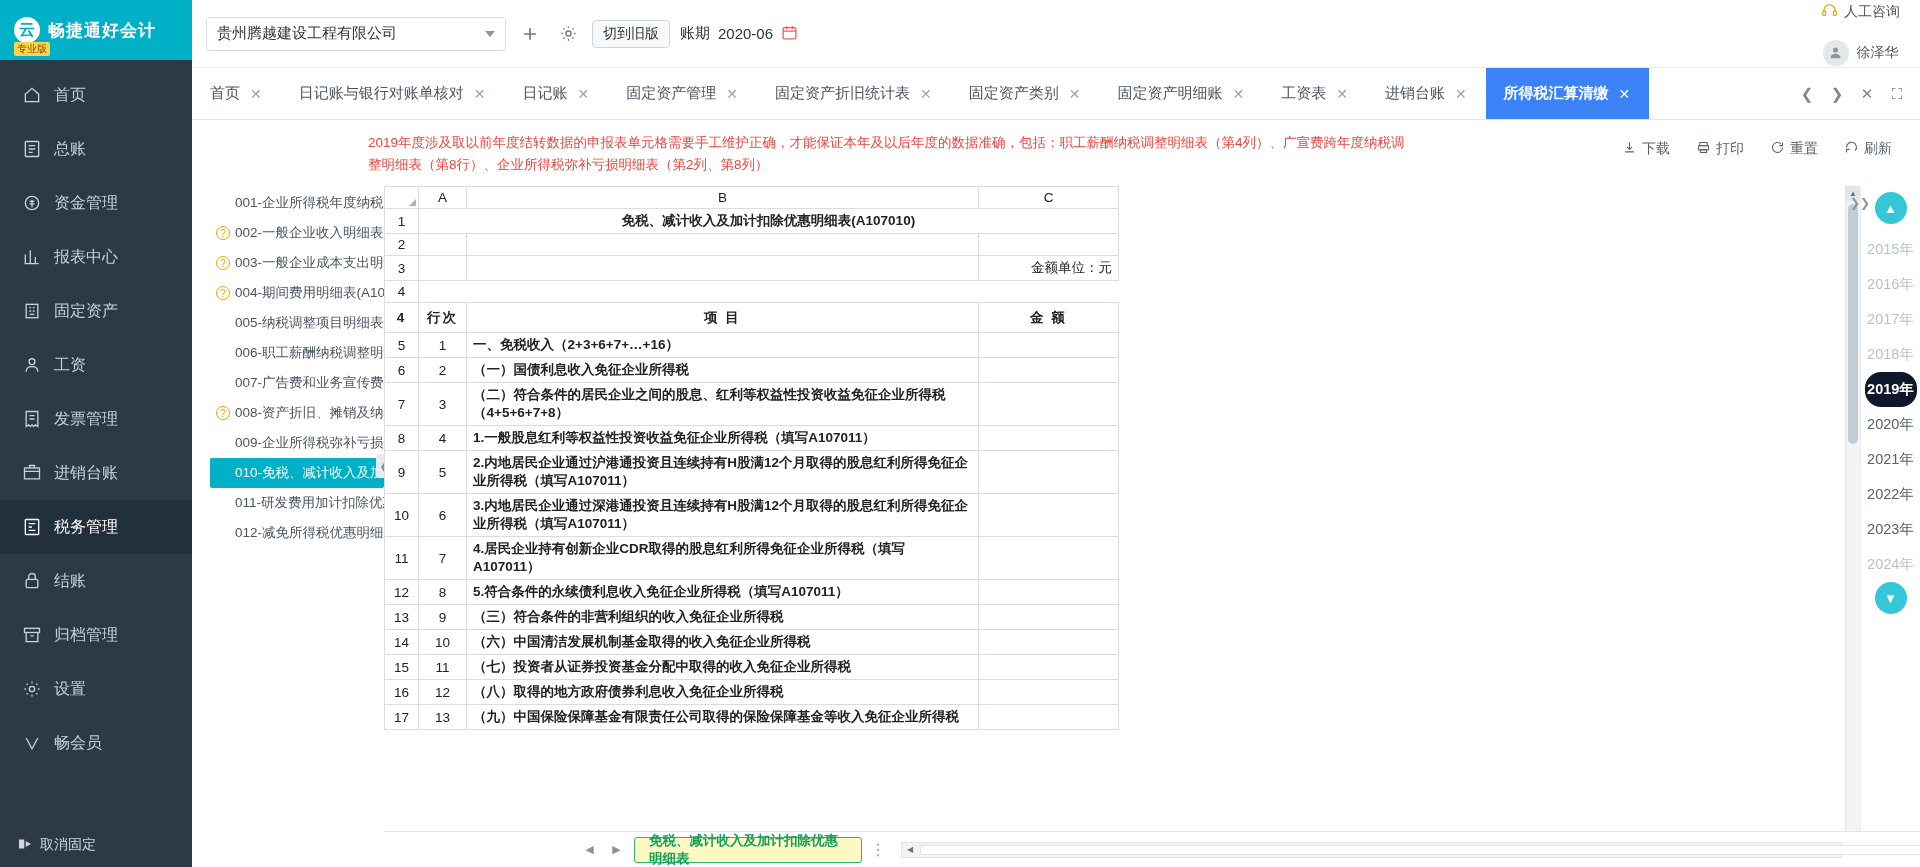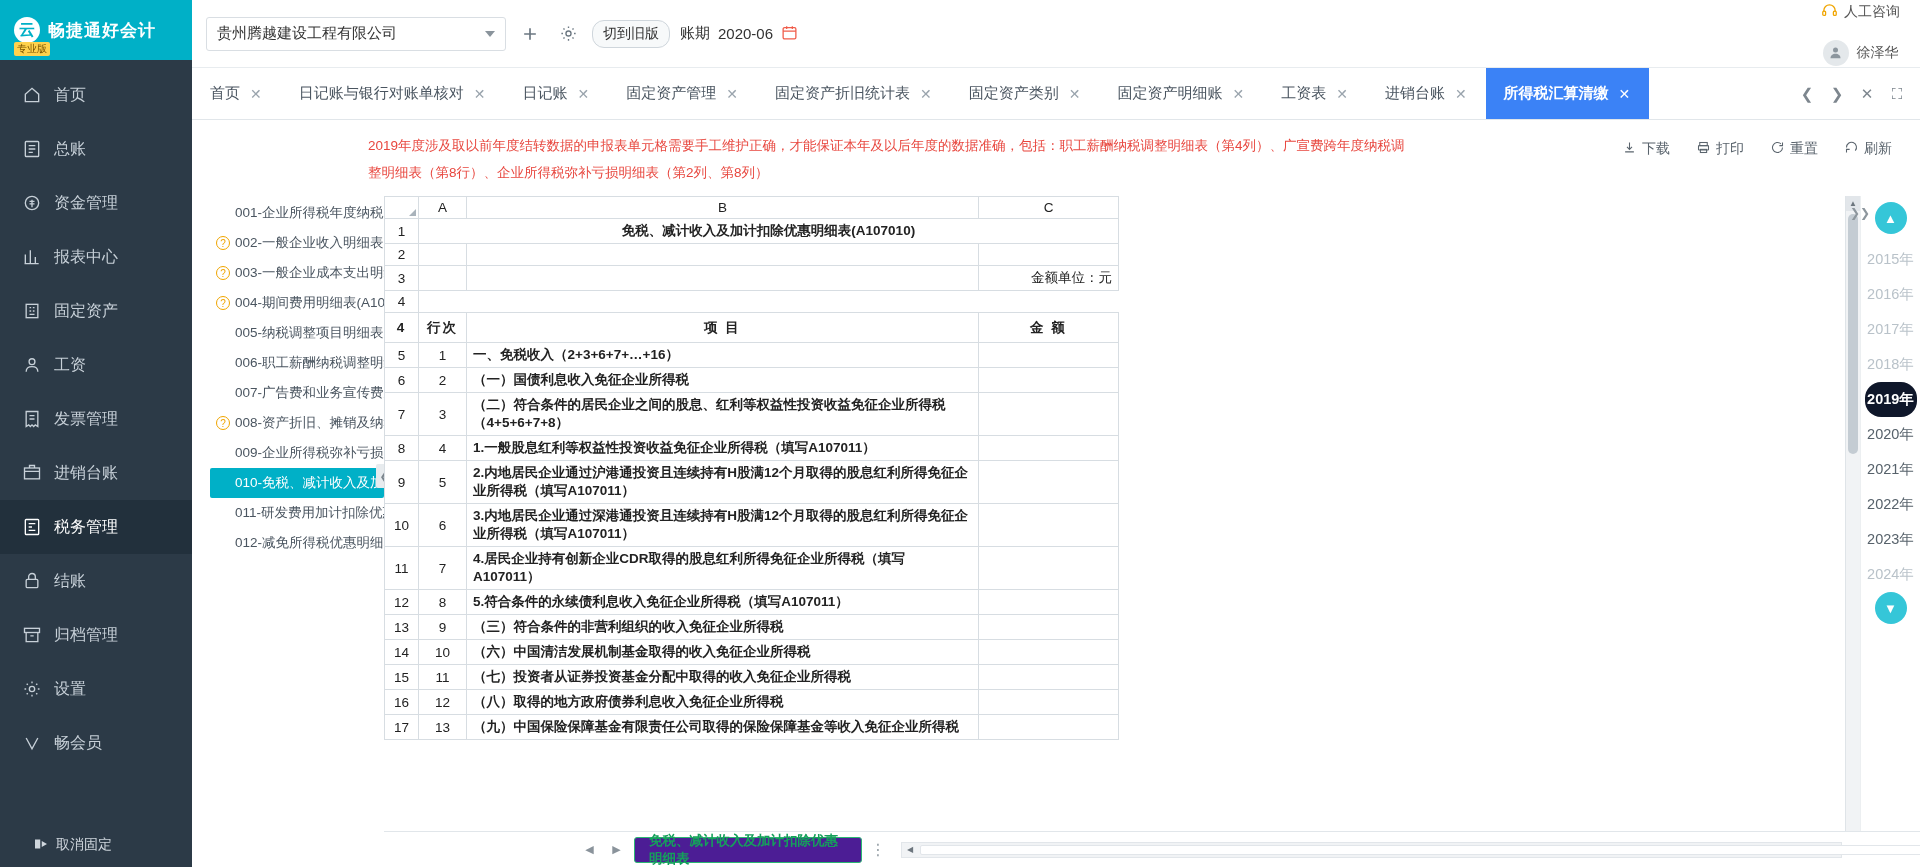--- a/index.html
+++ b/index.html
@@ -32,42 +32,42 @@
   .nav { flex: 1; padding-top: 8px; overflow: hidden; }
   .nav-item {
     height: 54px; display: flex; align-items: center; gap: 12px;
     padding-left: 22px; font-size: 16px; color: #c7d0d8; cursor: pointer;
   }
   .nav-item .ic { width: 20px; height: 20px; display: block; }
   .nav-item.active { background: #22303c; color: #fff; }
   .nav-item.active .ic svg { stroke: #fff; }
   .sidebar-bottom {
     height: 44px; display: flex; align-items: center; gap: 6px;
-    padding-left: 32px; font-size: 14px; color: #cfd6dd; background: #2c3a47;
+    padding-left: 16px; font-size: 14px; color: #cfd6dd; background: #2c3a47;
   }
 
   
   .right { flex: 1; display: flex; flex-direction: column; min-width: 0; position: relative; }
 
   
   .topbar {
     height: 68px; background: #fff; border-bottom: 1px solid #e8ecef;
     display: flex; align-items: center; padding: 0 20px 0 14px; gap: 10px;
   }
   .company-select {
     width: 300px; height: 34px; border: 1px solid #d9dee3; border-radius: 3px;
     display: flex; align-items: center; padding: 0 10px; font-size: 15px;
     color: #333; justify-content: space-between; background: #fff;
   }
   .caret-down { width: 0; height: 0; border-left: 5px solid transparent;
     border-right: 5px solid transparent; border-top: 6px solid #8a949c; }
   .icon-btn { width: 28px; height: 28px; display: flex; align-items: center;
     justify-content: center; color: #6b7781; cursor: pointer; }
   .btn-old {
-    height: 28px; padding: 0 10px; border: 1px solid #cfd6dc; border-radius: 12px;
+    height: 28px; padding: 0 10px; border: 1px solid #cfd6dc; border-radius: 4px;
     background: #f7f9fa; font-size: 14px; color: #333; display: flex;
     align-items: center; cursor: pointer;
   }
   .period { font-size: 15px; color: #333; display: flex; align-items: center; gap: 8px; }
   .period .val { color: #333; }
   .cal-icon { color: #f05c4a; }
   .topbar-right { margin-left: auto; display: flex; align-items: center; gap: 18px; flex-direction: column; }
   .support { display: flex; align-items: center; gap: 6px; font-size: 14px; color: #555; cursor: pointer; }
   .user { display: flex; align-items: center; gap: 8px; font-size: 14px; color: #555; cursor: pointer; }
   .avatar {
@@ -91,21 +91,21 @@
   .tab.active .x { color: #fff; }
   .tab-ctrls { display: flex; align-items: center; gap: 4px; padding: 0 10px; flex: none; }
   .tab-ctrl { width: 26px; height: 30px; display: flex; align-items: center;
     justify-content: center; color: #7d868e; cursor: pointer; font-size: 15px; }
 
   
   .notice {
     position: relative; padding: 12px 20px 10px 176px; background: #fff;
   }
   .notice-text {
-    color: #e8473f; font-size: 13.5px; line-height: 27px; max-width: 1050px;
+    color: #e8473f; font-size: 13.5px; line-height: 22px; max-width: 1050px;
   }
   .notice-actions {
     position: absolute; right: 28px; top: 20px; display: flex; gap: 26px;
     font-size: 14px; color: #5a646d;
   }
   .notice-actions .act { display: flex; align-items: center; gap: 5px; cursor: pointer; }
 
   
   .content { flex: 1; display: flex; min-height: 0; position: relative; background: #fff; }
 
@@ -202,21 +202,21 @@
 
   
   .sheetbar {
     height: 36px; background: #fff; border-top: 1px solid #e1e6ea;
     display: flex; align-items: center; padding-left: 196px; gap: 8px;
   }
   .nav-arrow { width: 22px; height: 22px; display: flex; align-items: center;
     justify-content: center; color: #8a939b; font-size: 11px; cursor: pointer; }
   .sheet-tab {
     height: 26px; padding: 0 14px; border: 1px solid #2bb673; color: #15a05b;
-    background: #4c1d95; font-size: 13.5px; border-radius: 3px;
+    background: #fef9c3; font-size: 13.5px; border-radius: 3px;
     display: flex; align-items: center; font-weight: bold; cursor: pointer;
   }
   .dots { margin-left: auto; color: #99a2a9; padding-right: 6px; letter-spacing: 1px; }
   .hscroll {
     width: 1090px; height: 16px; background: #f1f3f5; border: 1px solid #e2e6ea;
     display: flex; align-items: center; position: relative; margin-right: 78px;
   }
   .hscroll .ha { width: 16px; text-align: center; color: #6d767e; font-size: 8px; }
   .hscroll .hthumb { position: absolute; left: 18px; top: 2px; bottom: 2px;
     width: 1046px; background: #fff; border: 1px solid #e2e6ea; border-radius: 2px; }

